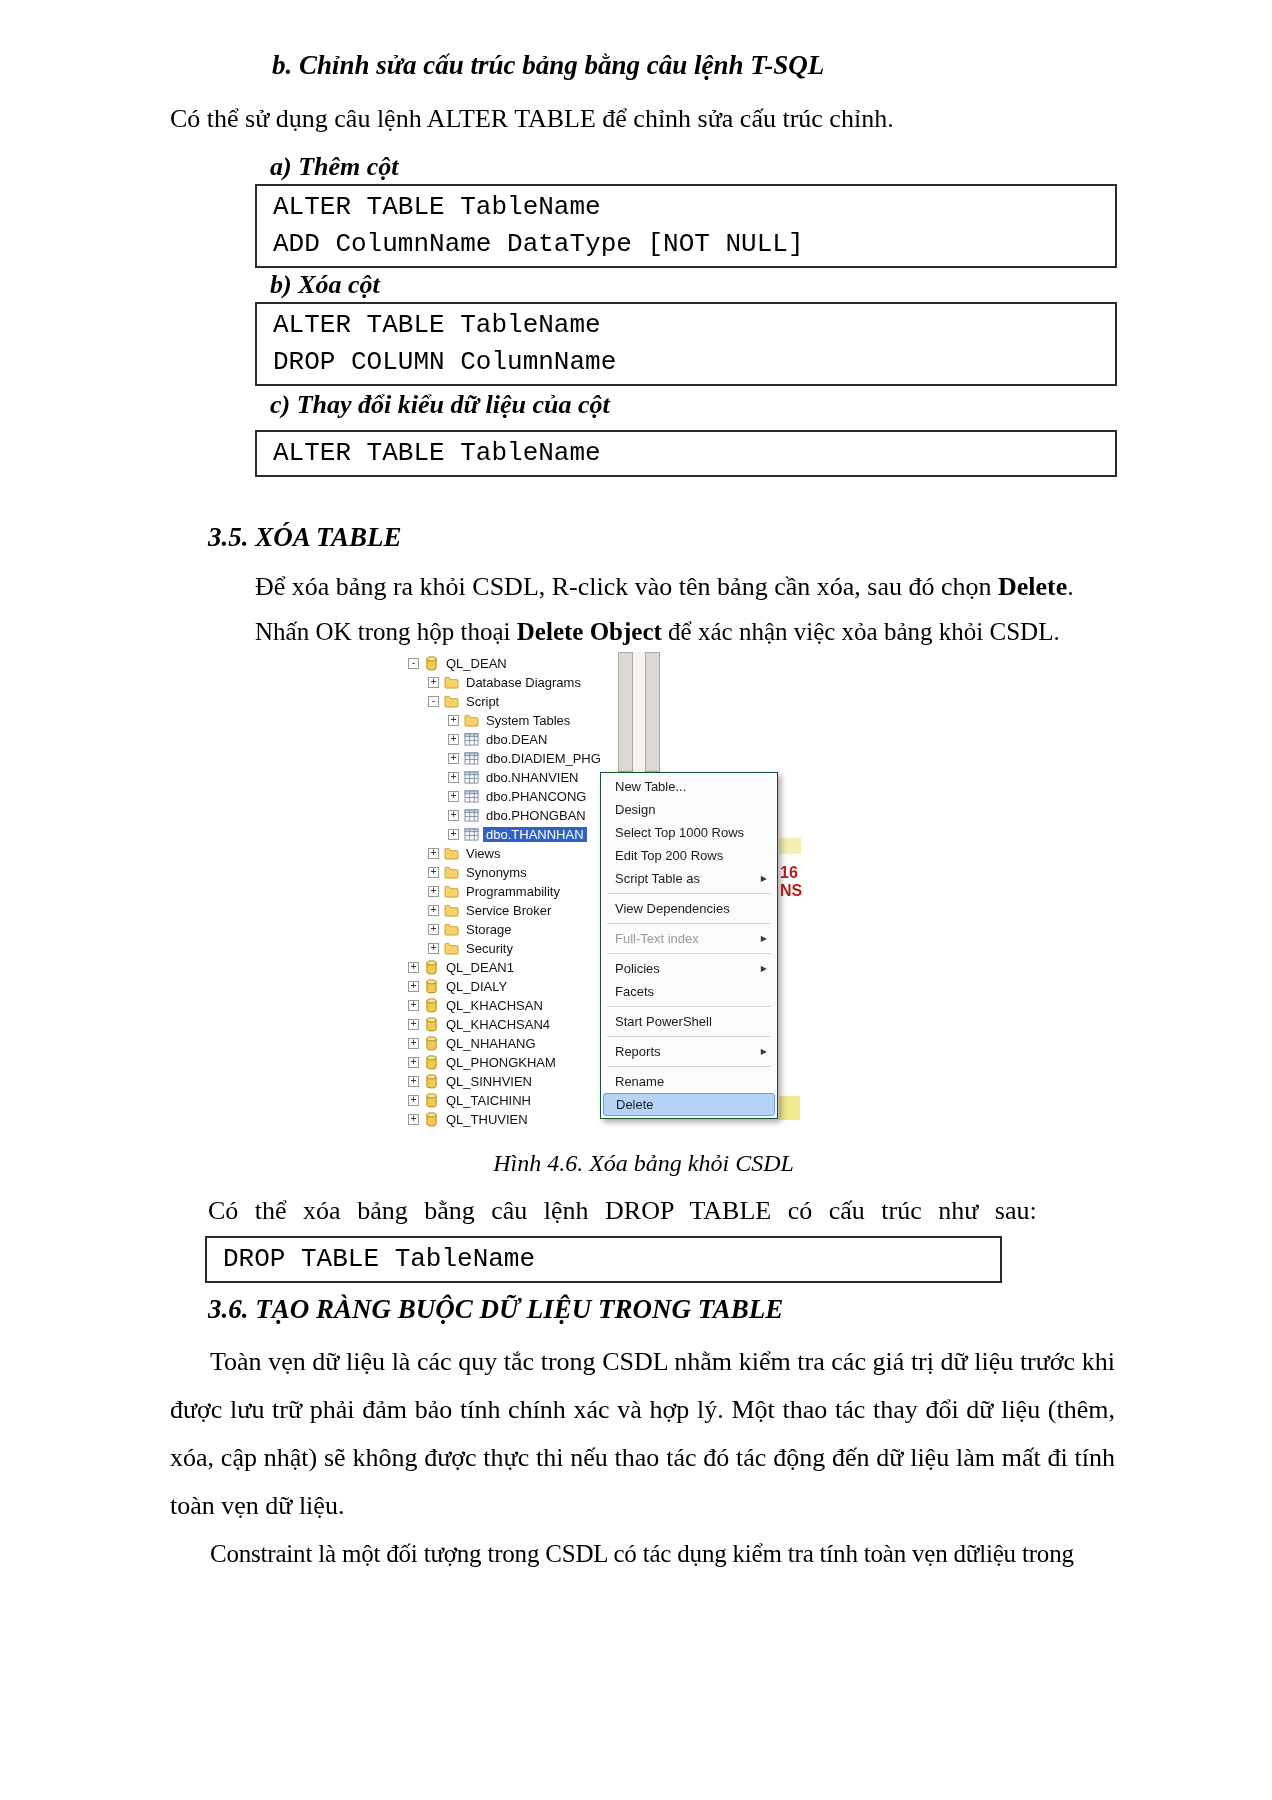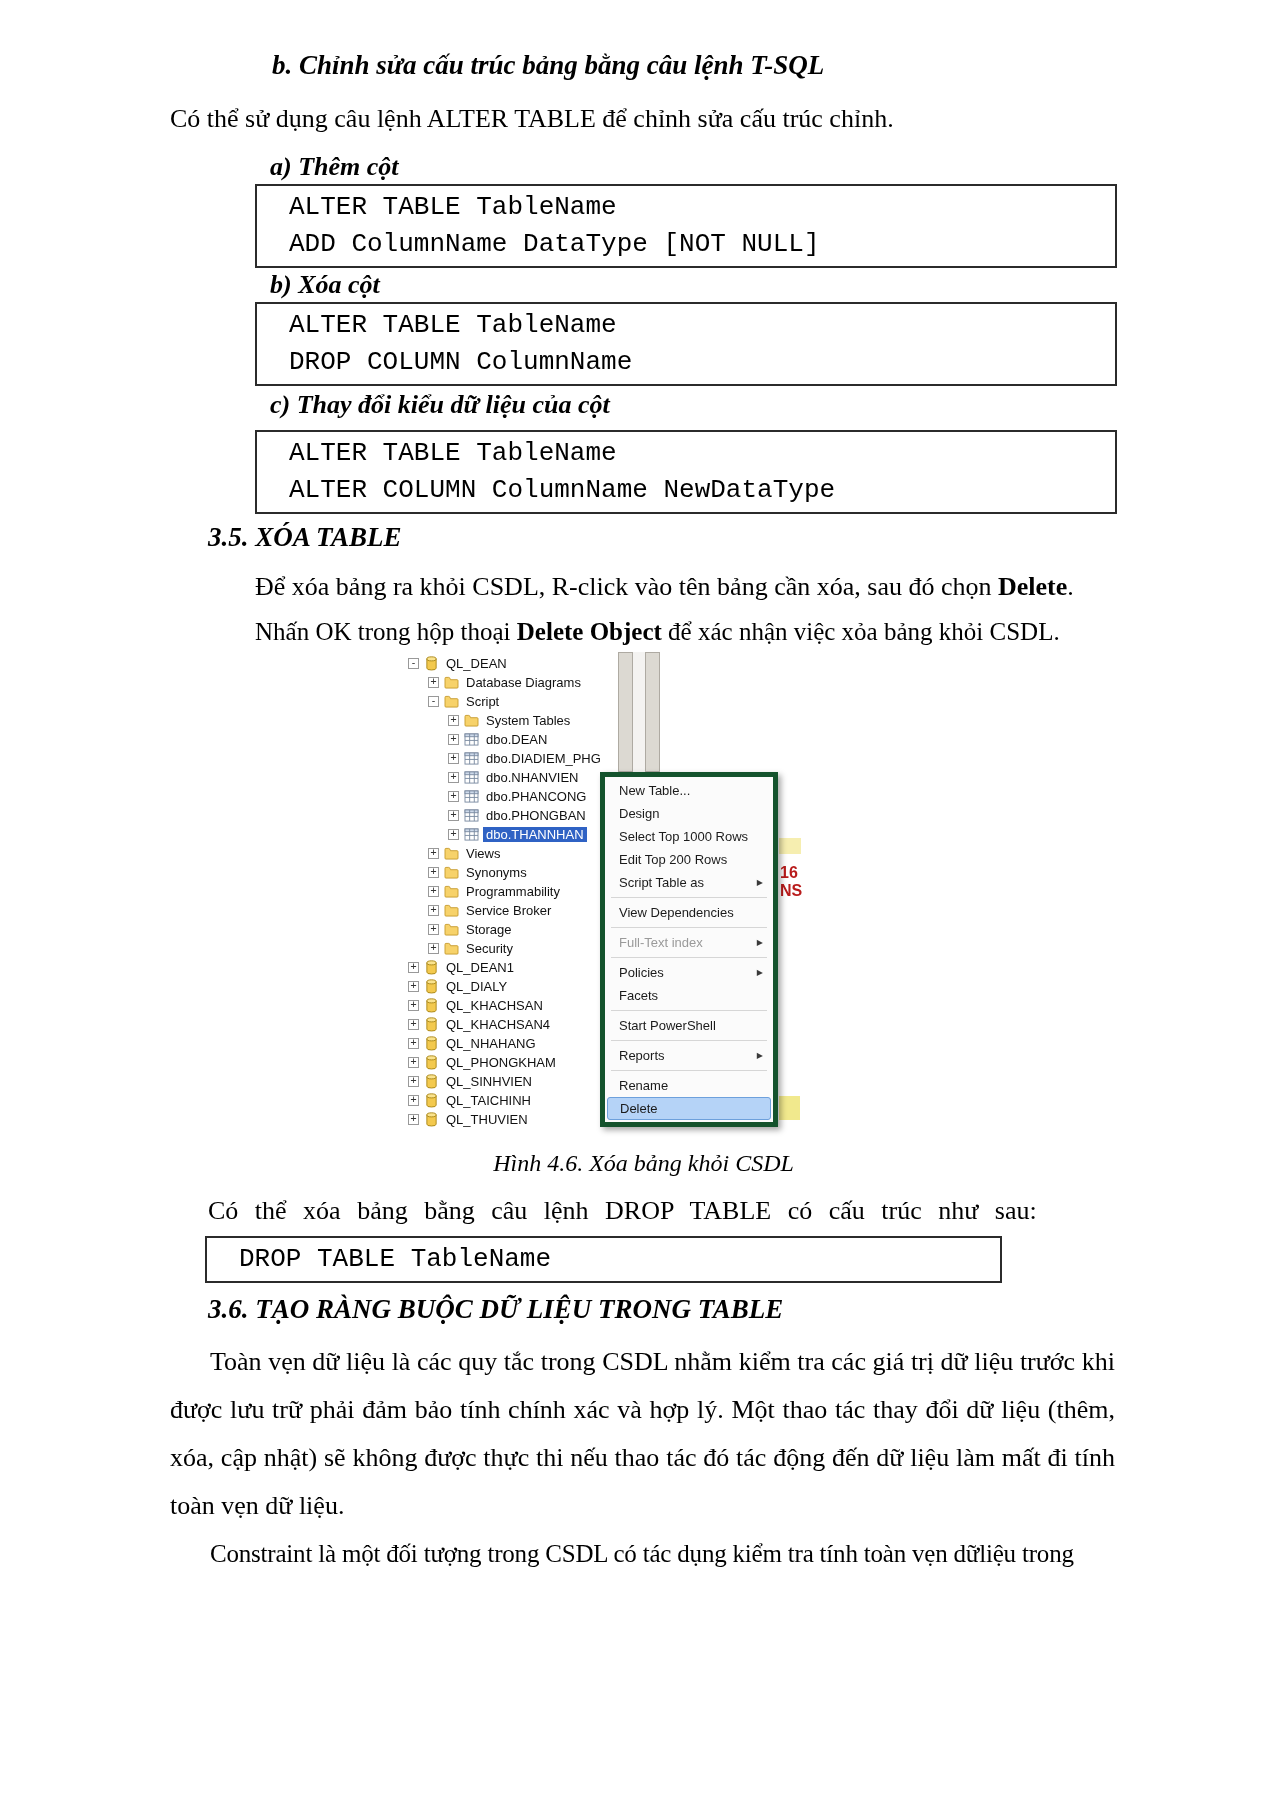--- a/index.html
+++ b/index.html
@@ -8,21 +8,21 @@
     position:relative; width:1152px; height:1800px; background:#fff;
     font-family:"Liberation Serif", serif; color:#000; overflow:hidden;
   }
   .abs { position:absolute; }
   .nowrap { white-space:nowrap; }
   .h-bi { font-weight:bold; font-style:italic; font-size:27px; }
   .h-b  { font-weight:bold; font-size:27px;font-style:italic; }
   .body-text { font-size:26px; }
   .code-box {
     position:absolute; border:2px solid #2b2b2b; background:#fff;
-    padding:3px 32px; font-family:"Liberation Mono","DejaVu Sans Mono",monospace;
+    padding:3px 16px; font-family:"Liberation Mono","DejaVu Sans Mono",monospace;
     font-size:26px;
   }
   .code-line { line-height:37px; white-space:pre; }
   .caption { font-style:italic; font-size:24px; text-align:center; }
   .justify { text-align:justify; line-height:48px; text-indent:40px; }
   .wordspace { word-spacing:10px; }
   .page-num { text-align:center; font-size:26px; }
 
   
   .figure {
@@ -42,21 +42,21 @@
 
   .splitter {
     position:absolute; left:220px; top:2px; width:46px; height:120px;
     display:flex; background:#fff;
   }
   .splitter .bar { width:15px; height:100%; background:#dcd9d2; border:1px solid #aeaaa2; }
   .splitter .gap { width:12px; height:100%; background:#f4f3f1; }
 
   .context-menu {
     position:absolute; left:202px; top:122px; width:178px;
-    background:#fbfbfb; border:5px solid #14532d; box-shadow:3px 3px 6px rgba(0,0,0,.35);
+    background:#fbfbfb; border:1px solid #14532d; box-shadow:3px 3px 6px rgba(0,0,0,.35);
     padding:2px; z-index:5;
   }
   .menu-item {
     height:23px; display:flex; align-items:center; padding:0 8px 0 12px; color:#1b1b1b;
   }
   .menu-item.disabled { color:#9a9a9a; }
   .menu-item.highlighted {
     background:#b5d3f7; border:1px solid #6da0dc; border-radius:3px; height:23px;
   }
   .submenu-arrow { margin-left:auto; font-size:8px; color:#3a3a3a; }
@@ -88,21 +88,20 @@
 
   <div class="code-box" style="left:255px; top:302px; width:862px;">
     <div class="code-line">ALTER TABLE TableName</div>
     <div class="code-line">DROP COLUMN ColumnName</div>
   </div>
 
   <div class="abs h-bi nowrap" style="left:270px; top:390px; font-size:26px;">c) Thay đổi kiểu dữ liệu của cột</div>
 
   <div class="code-box" style="left:255px; top:430px; width:862px;">
     <div class="code-line">ALTER TABLE TableName</div>
-    <div class="code-line">ALTER COLUMN ColumnName NewDataType</div>
   </div>
 
   <div class="abs h-b nowrap" style="left:208px; top:522px;">3.5. XÓA TABLE</div>
 
   <div class="abs body-text nowrap" style="left:255px; top:572px;">
     <span>Để xóa bảng ra khỏi CSDL, R-click vào tên bảng cần xóa, sau đó chọn </span><b>Delete</b><span>.</span>
   </div>
 
   <div class="abs body-text nowrap" style="left:255px; top:618px; font-size:25px;">
     <span>Nhấn OK trong hộp thoại </span><b>Delete Object</b><span> để xác nhận việc xỏa bảng khỏi CSDL.</span>

